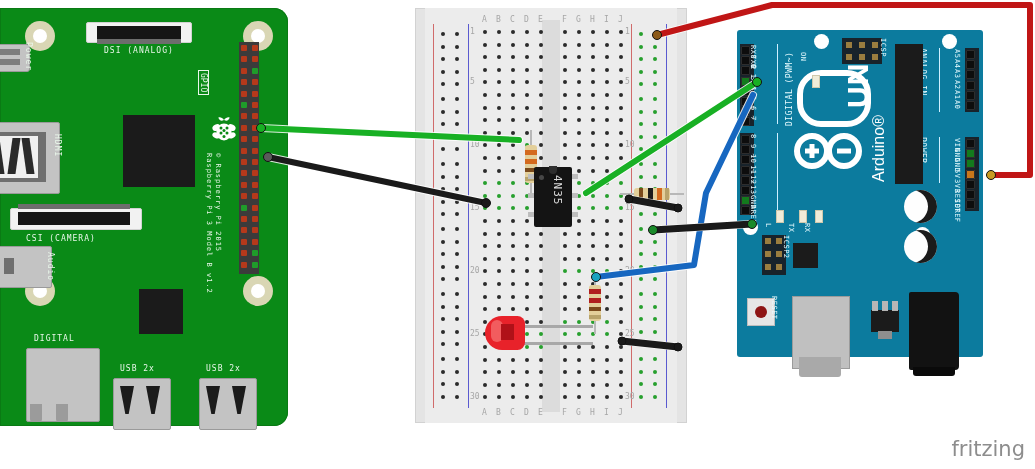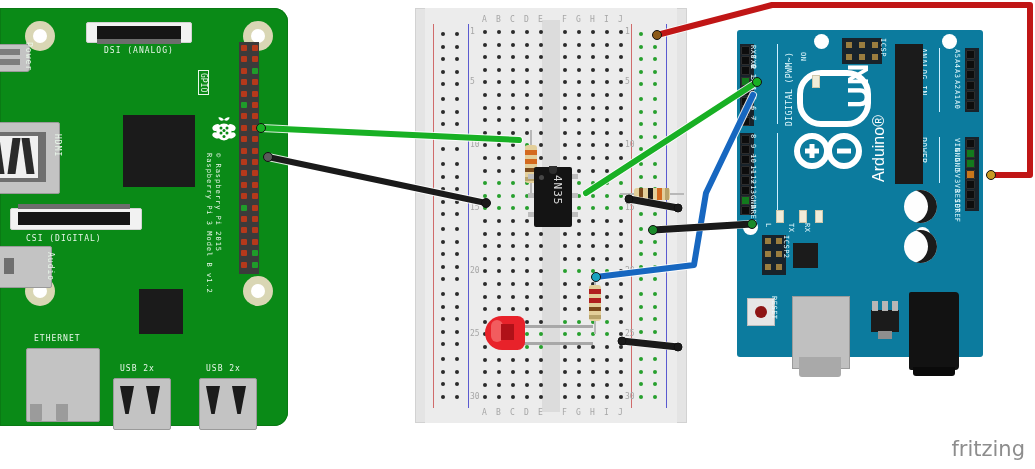--- a/index.html
+++ b/index.html
@@ -113,28 +113,28 @@
     <div class="abs" style="left:-12px;top:128px;width:50px;height:42px;background:#f0f0f0;
          clip-path:polygon(0 0,100% 0,100% 100%,0 100%);"></div>
     <div class="abs" style="left:-6px;top:130px;width:8px;height:36px;background:#2a2a2a;transform:skewX(8deg);"></div>
     <div class="abs" style="left:10px;top:130px;width:8px;height:36px;background:#2a2a2a;transform:skewX(-8deg);"></div>
     <div class="abs" style="left:24px;top:130px;width:8px;height:36px;background:#2a2a2a;transform:skewX(8deg);"></div>
     <span class="pi-txt rot90b" style="left:62px;top:126px;">HDMI</span>
 
     <div class="whiteconn" style="left:10px;top:200px;width:130px;height:20px;border-radius:2px;"></div>
     <div class="blackconn" style="left:18px;top:204px;width:112px;height:13px;"></div>
     <div class="abs" style="left:18px;top:196px;width:112px;height:5px;background:#6d6d6d;"></div>
-    <span class="pi-txt" style="left:26px;top:226px;">CSI (DIGITAL)</span>
+    <span class="pi-txt" style="left:26px;top:226px;">CSI (CAMERA)</span>
 
     <div class="metal" style="left:-8px;top:238px;width:58px;height:40px;border-radius:2px;"></div>
 
     <div class="abs" style="left:4px;top:250px;width:10px;height:16px;background:#6f6f6f;"></div>
     <span class="pi-txt rot90b" style="left:55px;top:244px;">Audio</span>
 
-    <span class="pi-txt" style="left:34px;top:326px;">ETHERNET</span>
+    <span class="pi-txt" style="left:34px;top:326px;">DIGITAL</span>
     <div class="metal" style="left:26px;top:340px;width:72px;height:72px;border-radius:2px;"></div>
     <div class="abs" style="left:30px;top:396px;width:12px;height:18px;background:#9b9b9b;border-radius:0 0 3px 3px;"></div>
     <div class="abs" style="left:56px;top:396px;width:12px;height:18px;background:#9b9b9b;border-radius:0 0 3px 3px;"></div>
 
     <span class="pi-txt" style="left:120px;top:356px;">USB 2x</span>
     <div class="metal" style="left:113px;top:370px;width:56px;height:50px;border-radius:2px;"></div>
     <div class="abs" style="left:120px;top:378px;width:14px;height:28px;background:#1b1b1b;clip-path:polygon(0 0,100% 0,62% 100%,38% 100%);"></div>
     <div class="abs" style="left:146px;top:378px;width:14px;height:28px;background:#1b1b1b;clip-path:polygon(0 0,100% 0,62% 100%,38% 100%);"></div>
 
     <span class="pi-txt" style="left:206px;top:356px;">USB 2x</span>

